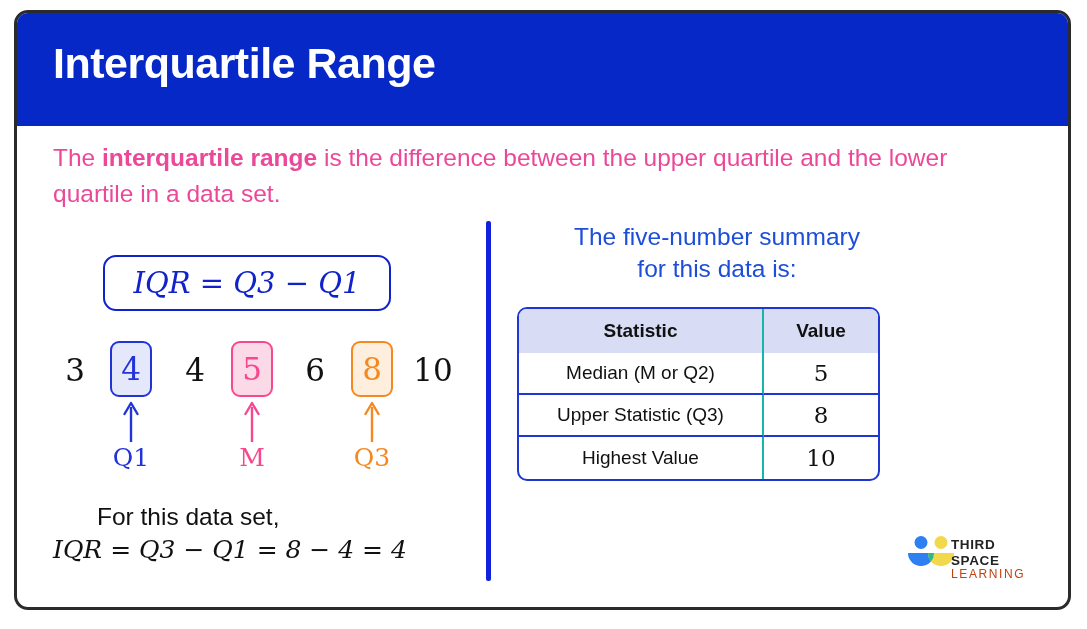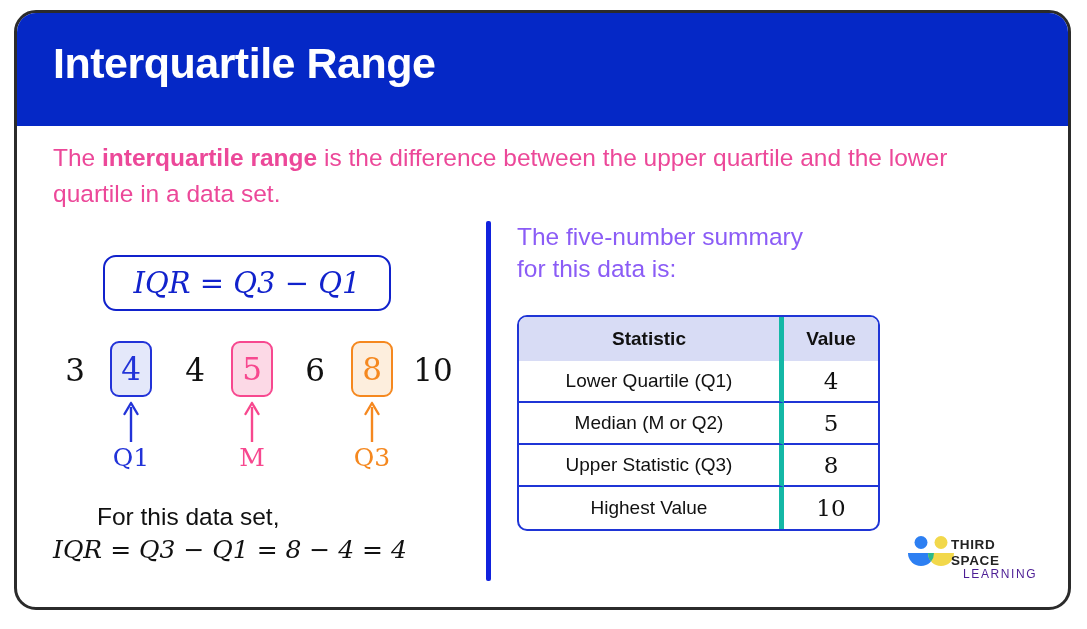--- a/index.html
+++ b/index.html
@@ -16,21 +16,21 @@
 
   
   #card {
     position: absolute;
     left: 14px;
     top: 10px;
     width: 1057px;
     height: 600px;
     background: #ffffff;
     border: 3px solid #2b2b2b;
-    border-radius: 22px;
+    border-radius: 14px;
     box-sizing: border-box;
     overflow: hidden;
   }
 
   
   #header {
     position: absolute;
     left: 0;
     top: 0;
     width: 100%;
@@ -184,22 +184,23 @@
   
   #right-col {
     position: absolute;
     left: 500px;
     top: 208px;
     width: 400px;
   }
   #summary-text {
     font-size: 24.5px;
     line-height: 32px;
-    color: #8b5cf6;
-    margin-bottom: 30px;
+    color: #1d4ed8;
+    margin-bottom: 22px;
+    text-align: center;
   }
 
   
   #summary-table {
     border-collapse: separate;
     border-spacing: 0;
     width: 363px;
     border: 2.5px solid #1f35d6;
     border-radius: 10px;
     overflow: hidden;
@@ -210,22 +211,22 @@
     border-bottom: 2px solid #1f35d6;
     padding: 0;
     height: 42px;
     text-align: center;
     box-sizing: border-box;
   }
   #summary-table tr:last-child th,
   #summary-table tr:last-child td { border-bottom: none; }
   #summary-table th:first-child,
   #summary-table td:first-child {
-    border-right: 5px solid #14b8a6;
-    width: 265px;
+    border-right: 2px solid #14b8a6;
+    width: 245px;
   }
   #summary-table thead th {
     background: #d8dcf5;
     font-size: 19px;
     font-weight: bold;
     color: #111111;
     height: 44px;
   }
   #summary-table tbody td:first-child {
     font-size: 19px;
@@ -254,23 +255,22 @@
     line-height: 1.15;
   }
   #logo-line1 {
     font-size: 13.5px;
     font-weight: bold;
     color: #232323;
     letter-spacing: 0.6px;
   }
   #logo-line2 {
     font-size: 12px;
-    color: #4c1d95;
+    color: #c2410c;
     letter-spacing: 1.6px;
-    margin-left: 12px;
   }
 </style>
 </head>
 <body>
 
 <div id="card">
 
   <div id="header">
     <div id="header-title">Interquartile Range</div>
   </div>
@@ -337,24 +337,20 @@
     </div>
 
     <table id="summary-table">
       <thead>
         <tr>
           <th>Statistic</th>
           <th>Value</th>
         </tr>
       </thead>
       <tbody>
-        <tr>
-          <td>Lower Quartile (Q1)</td>
-          <td>4</td>
-        </tr>
         <tr>
           <td>Median (M or Q2)</td>
           <td>5</td>
         </tr>
         <tr>
           <td>Upper Statistic (Q3)</td>
           <td>8</td>
         </tr>
         <tr>
           <td>Highest Value</td>

